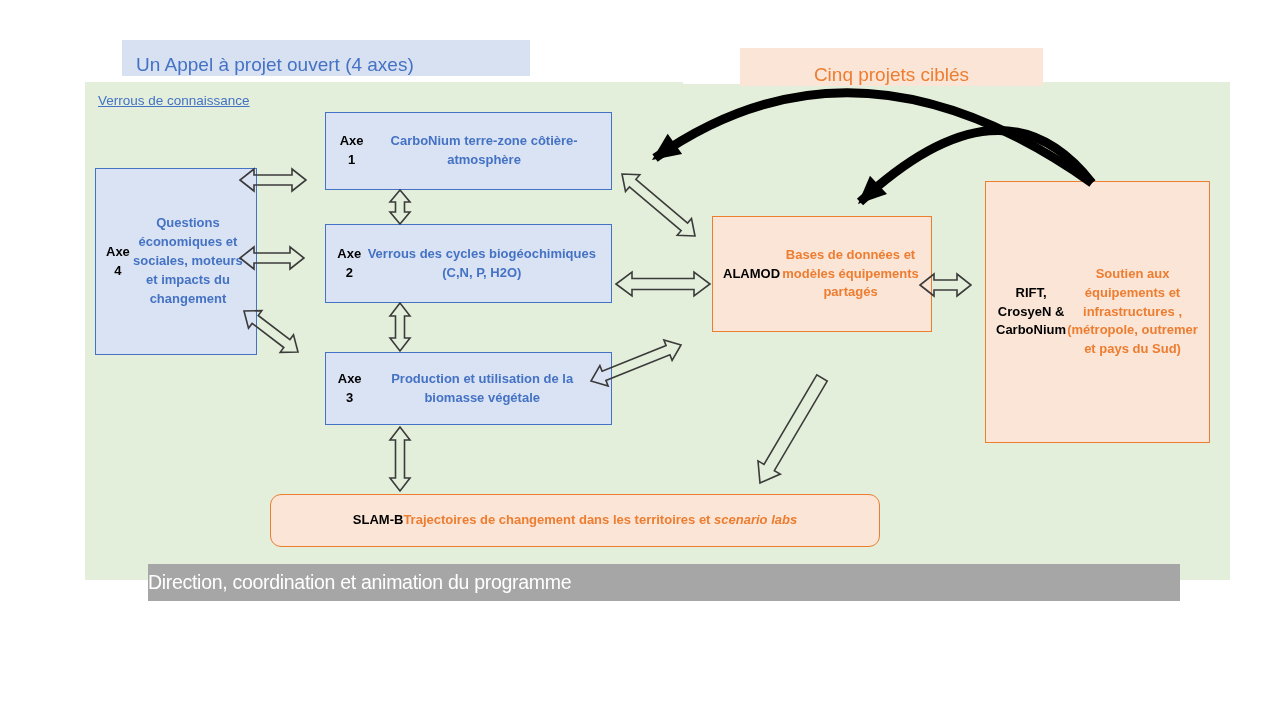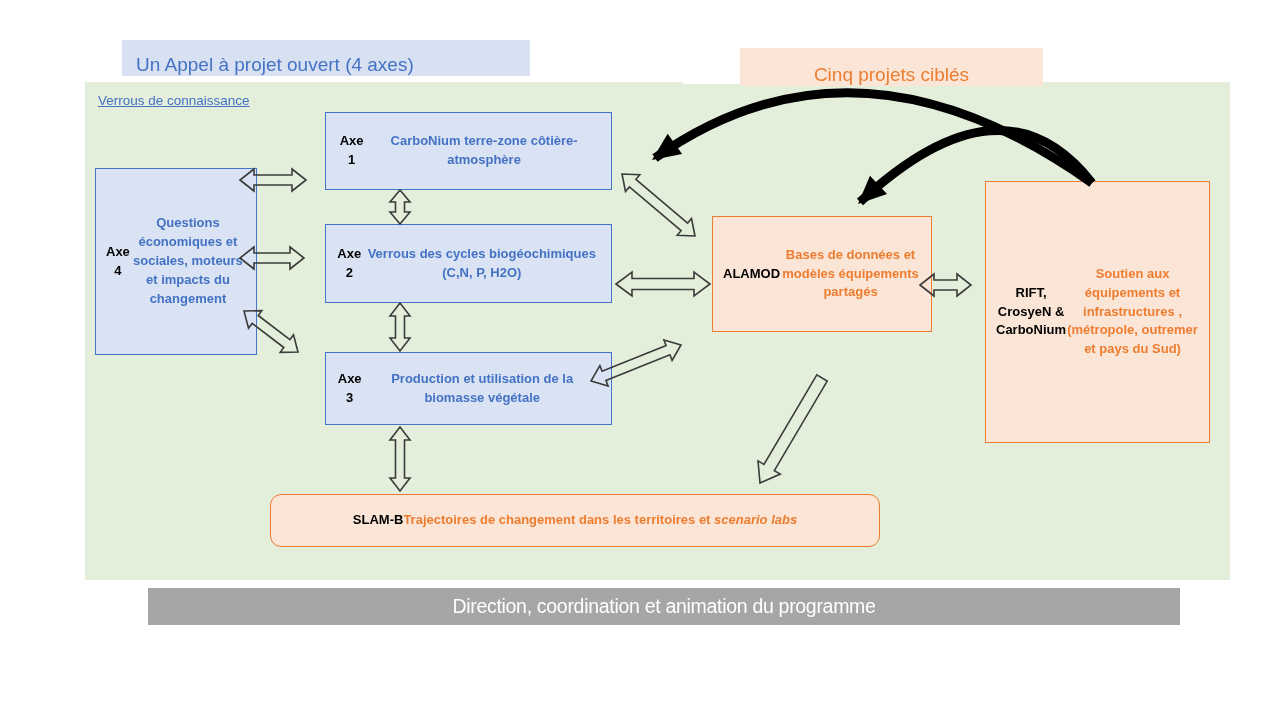--- a/index.html
+++ b/index.html
@@ -17,22 +17,22 @@
   .box{position:absolute;display:flex;align-items:center;justify-content:center;
        text-align:center;font-weight:bold;font-size:13px;line-height:1.45;box-sizing:border-box;
        padding:12px 10px;z-index:2;}
   .box.blue{background:#dae3f3;border:1.6px solid #4472c4;}
   .box.blue .body{color:#4472c4;}
   .box.orange{background:#fbe5d6;border:1.4px solid #ed7d31;}
   .box.orange .body{color:#ed7d31;}
   .box .title{color:#000;}
   .rift-gap{height:24px;}
   .footer-bar{position:absolute;left:148px;top:564px;width:1032px;height:37px;background:#a6a6a6;
-      display:flex;align-items:center;justify-content:center;color:#ffffff;font-size:19.5px;
-      letter-spacing:-0.3px;z-index:3;margin-top:24px;}
+      display:flex;align-items:center;color:#ffffff;font-size:19.5px;
+      letter-spacing:-0.3px;z-index:3;}
   svg.arrows{position:absolute;left:0;top:0;z-index:4;pointer-events:none;}
 </style>
 </head>
 <body>
 
 <div id="slide">
 
   <div class="green-panel"></div>
   <div class="notch"></div>
 

